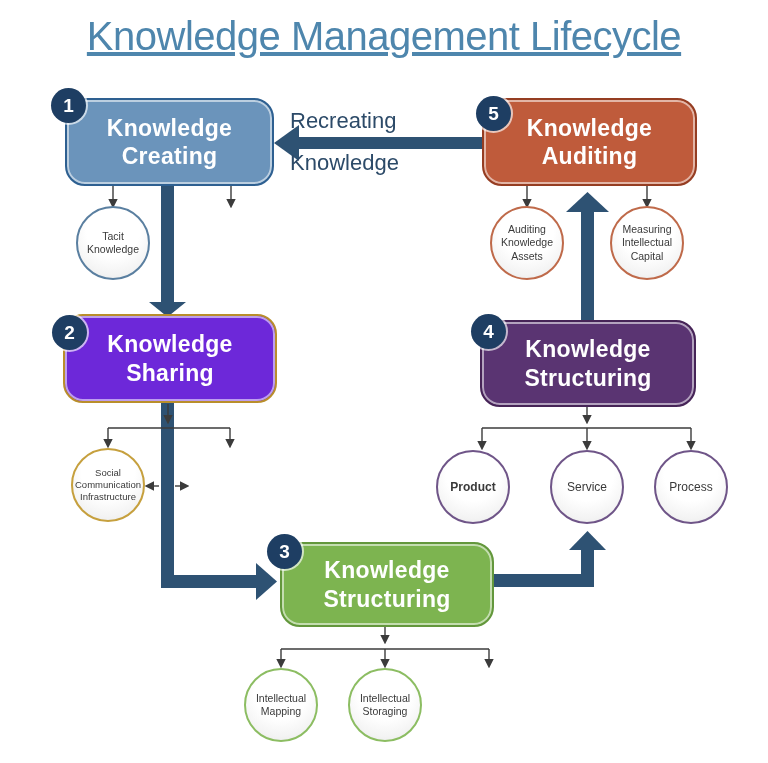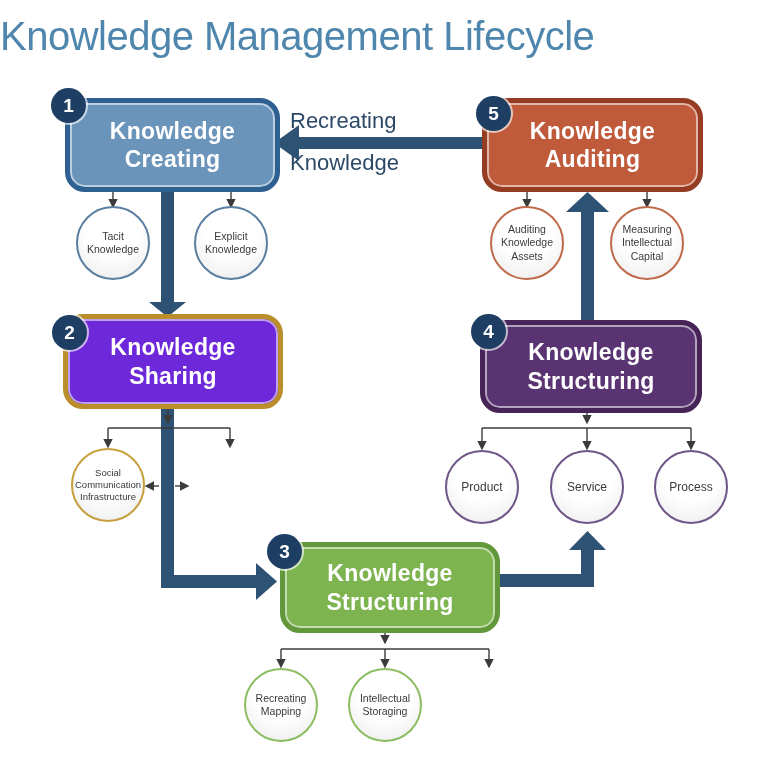--- a/index.html
+++ b/index.html
@@ -1,26 +1,26 @@
 <!DOCTYPE html>
 <html><head>
 <meta charset="utf-8">
 <style>
   html,body{margin:0;padding:0;background:#fff;}
   .canvas{
     position:relative;width:768px;height:763px;background:#ffffff;overflow:hidden;
     font-family:"Liberation Sans",sans-serif;
   }
   .title{
-    position:absolute;top:14px;left:0;width:100%;text-align:left;
-    font-size:40px;font-weight:400;letter-spacing:-0.5px;color:#4e86ad;
+    position:absolute;top:14px;left:0;width:100%;text-align:center;
+    font-size:40px;font-weight:400;letter-spacing:-0.5px;color:#4e86ad;text-decoration:underline;
   }
   .arrows{position:absolute;left:0;top:0;z-index:1;}
   .stage{
-    position:absolute;z-index:2;border-radius:20px;border:5px solid #be185d;
+    position:absolute;z-index:2;border-radius:20px;border:2px solid #be185d;
     box-shadow:inset 0 0 0 2px rgba(255,255,255,.55);
     display:flex;align-items:center;justify-content:center;text-align:center;
   }
   .stage .lbl{
     color:#ffffff;font-size:23px;font-weight:700;line-height:1.22;letter-spacing:.3px;
     width:170px;
   }
   .badge{
     position:absolute;z-index:3;width:35px;height:35px;border-radius:50%;
     background:#1e3e63;color:#fff;font-size:19px;font-weight:700;
@@ -121,48 +121,45 @@
   <div class="flowlabel fl1" style="color: rgb(44, 74, 104);">Recreating</div>
   <div class="flowlabel fl2" style="color: rgb(44, 74, 104);">Knowledge</div>
 
   <div class="stage" style="left: 65px; top: 98px; width: 205px; height: 84px; background: rgb(107, 148, 187); border-color: rgb(46, 96, 145);">
     <div class="lbl">Knowledge Creating</div>
   </div>
   <div class="badge" style="left: 51px; top: 88px; background: rgb(30, 62, 99);">1</div>
   <div class="circle c-md" style="left: 76px; top: 206px; border-color: rgb(90, 127, 160);">
     <div class="clbl">Tacit Knowledge</div>
   </div>
-  <div class="circle c-md" style="left: 194px; top: 206px; border-color: rgb(90, 127, 160);">
-    <div class="clbl">Explicit Knowledge</div>
-  </div>
 
   <div class="stage" style="left: 63px; top: 314px; width: 210px; height: 85px; background: #6d28d9; border-color: rgb(185, 142, 43);">
     <div class="lbl">Knowledge Sharing</div>
   </div>
   <div class="badge" style="left: 52px; top: 315px; background: rgb(30, 62, 99);">2</div>
   <div class="circle c-sm" style="left: 71px; top: 448px; border-color: rgb(198, 160, 62);">
     <div class="clbl">Social Communication Infrastructure</div>
   </div>
 
   <div class="stage" style="left: 280px; top: 542px; width: 210px; height: 81px; background: rgb(125, 180, 80); border-color: rgb(99, 151, 60);">
     <div class="lbl">Knowledge Structuring</div>
   </div>
   <div class="badge" style="left: 267px; top: 534px; background: rgb(30, 62, 99);">3</div>
   <div class="circle c-md" style="left: 244px; top: 668px; border-color: rgb(140, 189, 98);">
-    <div class="clbl">Recreating Mapping</div>
+    <div class="clbl">Intellectual Mapping</div>
   </div>
   <div class="circle c-md" style="left: 348px; top: 668px; border-color: rgb(140, 189, 98);">
     <div class="clbl">Intellectual Storaging</div>
   </div>
 
   <div class="stage" style="left: 480px; top: 320px; width: 212px; height: 83px; background: rgb(90, 52, 114); border-color: rgb(70, 36, 87);">
     <div class="lbl">Knowledge Structuring</div>
   </div>
   <div class="badge" style="left: 471px; top: 314px; background: rgb(30, 62, 99);">4</div>
-  <div class="circle c-lg" style="left: 445px; top: 450px; border-color: rgb(111, 85, 136);">
+  <div class="circle c-lg" style="left: 436px; top: 450px; border-color: rgb(111, 85, 136); font-weight: bold;">
     <div class="clbl">Product</div>
   </div>
   <div class="circle c-lg" style="left: 550px; top: 450px; border-color: rgb(111, 85, 136);">
     <div class="clbl">Service</div>
   </div>
   <div class="circle c-lg" style="left: 654px; top: 450px; border-color: rgb(111, 85, 136);">
     <div class="clbl">Process</div>
   </div>
 
   <div class="stage" style="left: 482px; top: 98px; width: 211px; height: 84px; background: rgb(191, 91, 59); border-color: rgb(149, 61, 34);">

